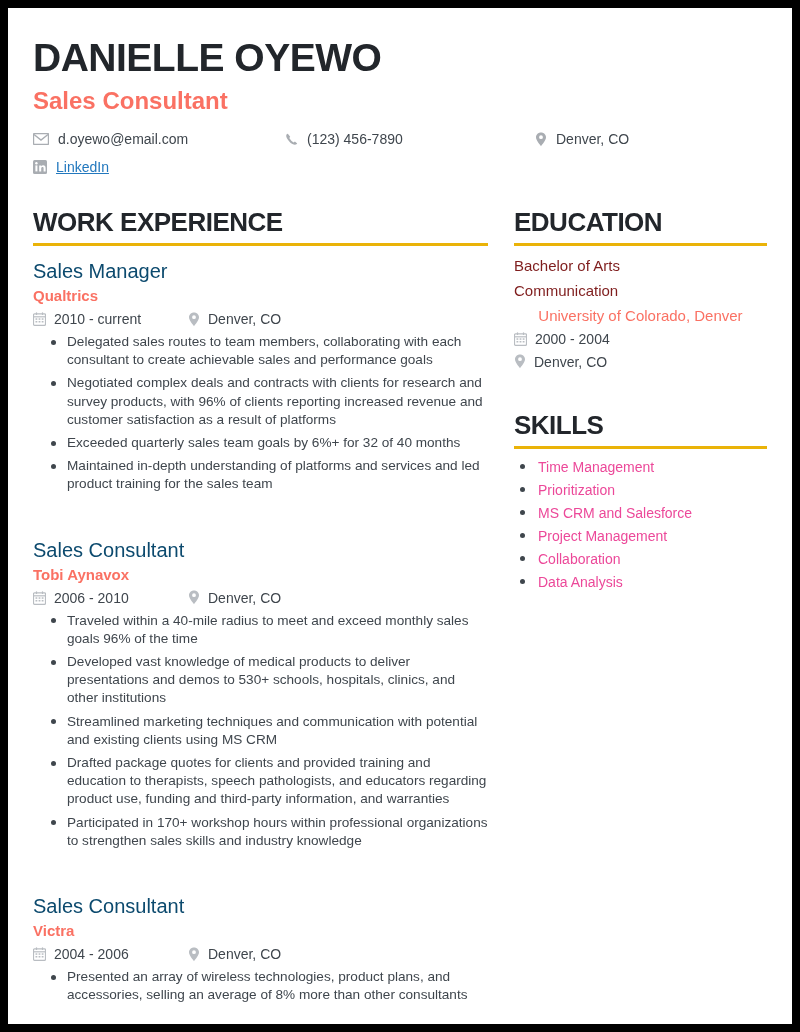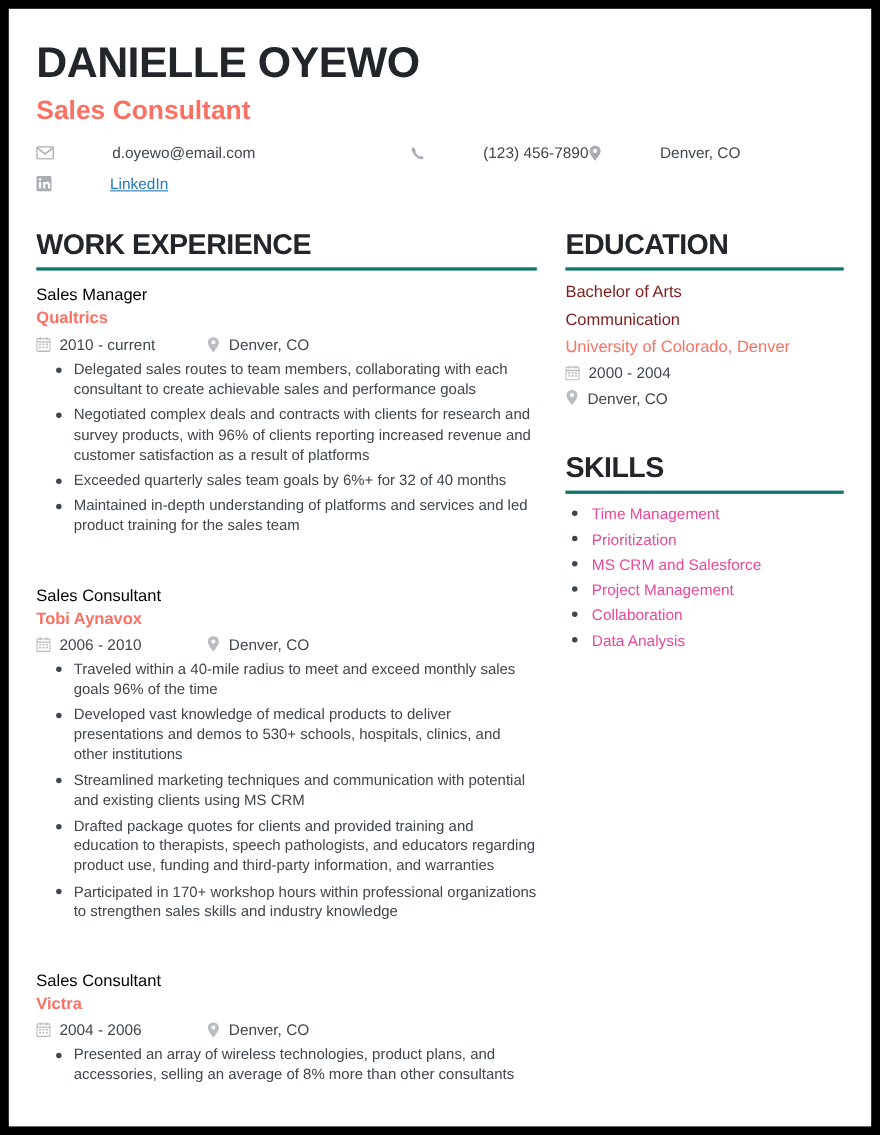--- a/index.html
+++ b/index.html
@@ -37,56 +37,55 @@
   .contact-row {
     display: flex;
     align-items: center;
     margin-bottom: 12px;
   }
   .contact-item {
     display: flex;
     align-items: center;
     font-size: 14px;
     color: #3f464d;
-    gap: 44px;
   }
   .contact-item.email   { width: 252px; }
-  .contact-item.phone   { width: 250px; justify-content: flex-end; }
+  .contact-item.phone   { width: 250px; }
   .contact-item .cicon { margin-right: 9px; display: inline-flex; }
   .link {
     color: #2278be;
     text-decoration: underline;
     cursor: pointer;
   }
 
   
   .columns {
     display: grid;
     grid-template-columns: 455px 1fr;
     column-gap: 26px;
     margin-top: 32px;
   }
 
   .section-heading {
     font-size: 26px;
     font-weight: bold;
     letter-spacing: -0.5px;
     color: #22262b;
-    border-bottom: 3px solid #0f766e;
+    border-bottom: 3px solid #eab308;
     padding-bottom: 5px;
     margin-bottom: 8px;
   }
 
   
   .job { margin-top: 14px; }
   .job:first-of-type { margin-top: 10px; }
   .job-title {
-    font-size: 15px;
+    font-size: 20px;
     font-weight: normal;
-    color: #000000;
+    color: #0c4a6e;
     margin-bottom: 4px;
   }
   .company {
     font-size: 15px;
     font-weight: bold;
     color: #fa7163;
     margin-bottom: 7px;
   }
   .meta-row {
     display: flex;
@@ -128,20 +127,21 @@
     font-size: 15px;
     color: #7f1d1d;
     line-height: 1.35;
     margin-bottom: 5px;
   }
   .school {
     font-size: 15px;
     font-weight: normal;
     color: #fa7163;
     margin-bottom: 7px;
+    text-align: center;
   }
   .right-meta {
     display: flex;
     align-items: center;
     font-size: 14px;
     color: #3f464d;
     margin-bottom: 7px;
   }
   .right-meta .micon { margin-right: 8px; display: inline-flex; }
 

